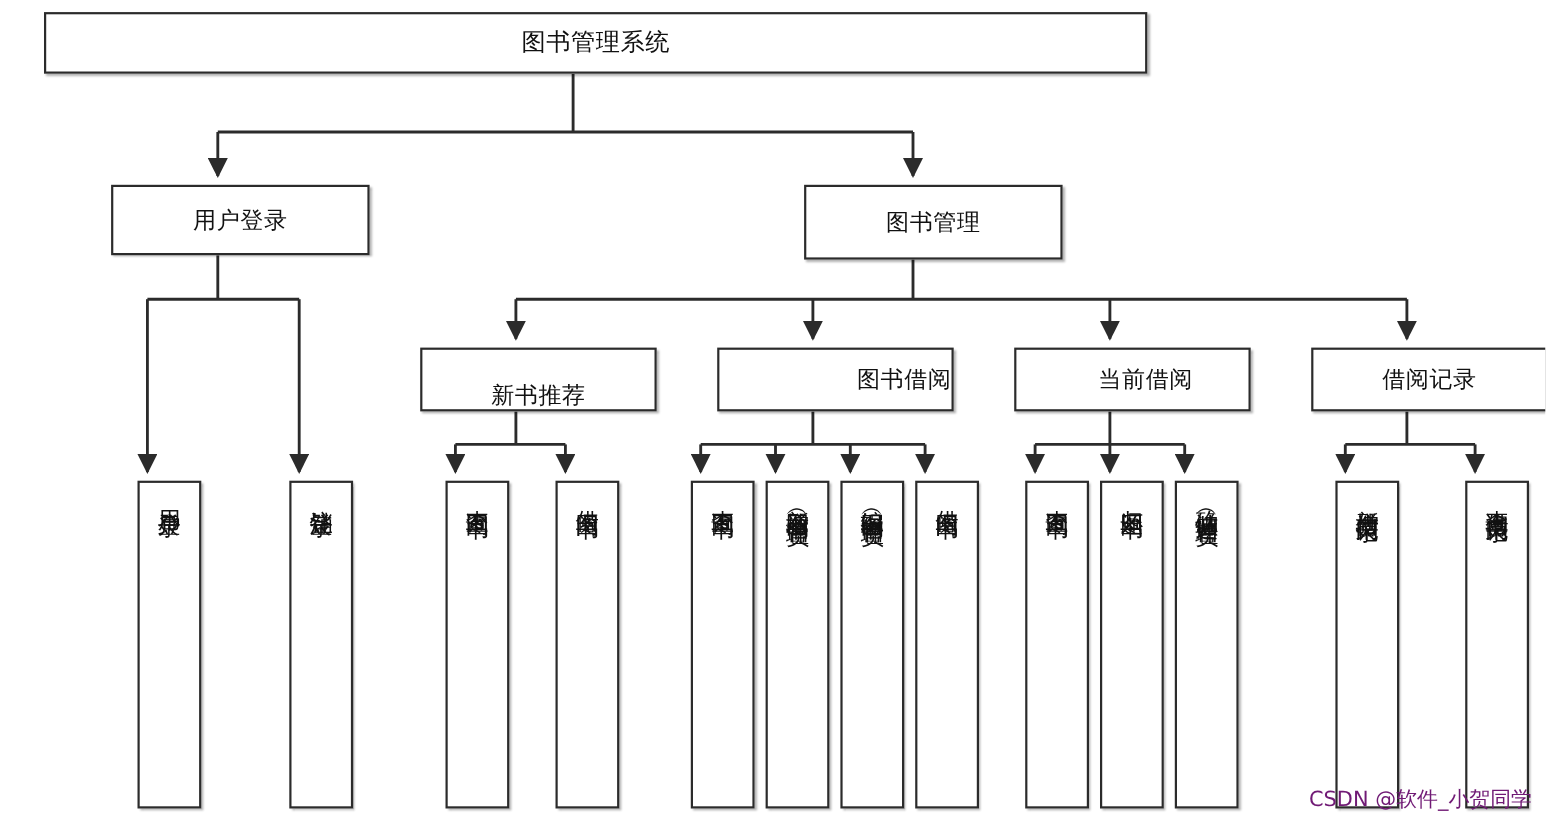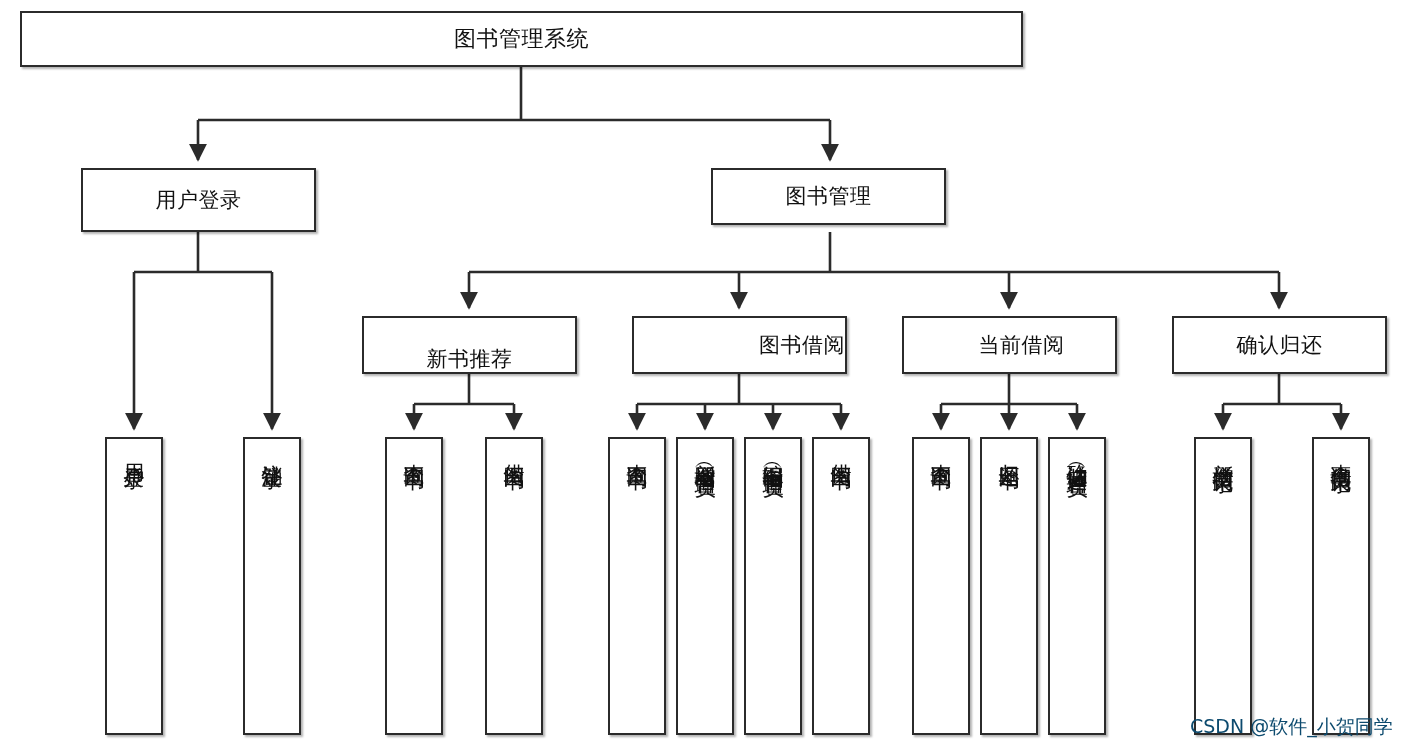--- a/index.html
+++ b/index.html
@@ -30,20 +30,21 @@
   .node {
     position: absolute;
     box-sizing: border-box;
     background: #ffffff;
     border: 2px solid #2b2b2b;
     box-shadow: 2px 2px 2px rgba(0,0,0,0.30);
     display: flex;
     align-items: center;
     justify-content: center;
     z-index: 3;
+    margin-left: 20px;
   }
   .node .label {
     font-size: 21px;
     line-height: 1.25;
     color: #111111;
     letter-spacing: 0.5px;
     white-space: nowrap;
     text-align: center;
   }
   .node.root .label { font-size: 22px; }
@@ -57,21 +58,21 @@
     writing-mode: vertical-rl;
     text-orientation: upright;
     white-space: nowrap;
     font-size: 21px;
     line-height: 1.05;
     letter-spacing: 2px;
   }
   .watermark {
     position: absolute;
     font-size: 19px;
-    color: #0c4a6e;
+    color: #701a75;
     white-space: nowrap;
     z-index: 5;
     font-family: "DejaVu Sans", "Liberation Sans", sans-serif;
   }
 </style>
 </head>
 <body>
 
 <div id="canvas">
 
@@ -125,35 +126,35 @@
     </g>
   </svg>
 
   <div class="node root" style="left:20px; top:11px; width:1003px; height:56px;">
     <span class="label">图书管理系统</span>
   </div>
 
   <div class="node" style="left:81px; top:168px; width:235px; height:64px;">
     <span class="label">用户登录</span>
   </div>
-  <div class="node" style="left:711px; top:168px; width:235px; height:57px;">
+  <div class="node" style="left:711px; top:168px; width:235px; height:68px;">
     <span class="label">图书管理</span>
   </div>
 
   <div class="node" style="left:362px; top:316px; width:215px; height:58px;align-items:flex-end;">
     <span class="label">新书推荐</span>
   </div>
   <div class="node" style="left:632px; top:316px; width:215px; height:58px;justify-content:flex-end;">
     <span class="label">图书借阅</span>
   </div>
   <div class="node" style="left:902px; top:316px; width:215px; height:58px;padding-left:24px;">
     <span class="label">当前借阅</span>
   </div>
   <div class="node" style="left:1172px; top:316px; width:215px; height:58px;">
-    <span class="label">确认归还</span>
+    <span class="label">借阅记录</span>
   </div>
 
   <div class="node leaf" style="left:105px; top:437px; width:58px; height:298px;">
     <span class="label">用户登录</span>
   </div>
   <div class="node leaf" style="left:243px; top:437px; width:58px; height:298px;">
     <span class="label">注销登录</span>
   </div>
 
   <div class="node leaf" style="left:385px; top:437px; width:58px; height:298px;">

